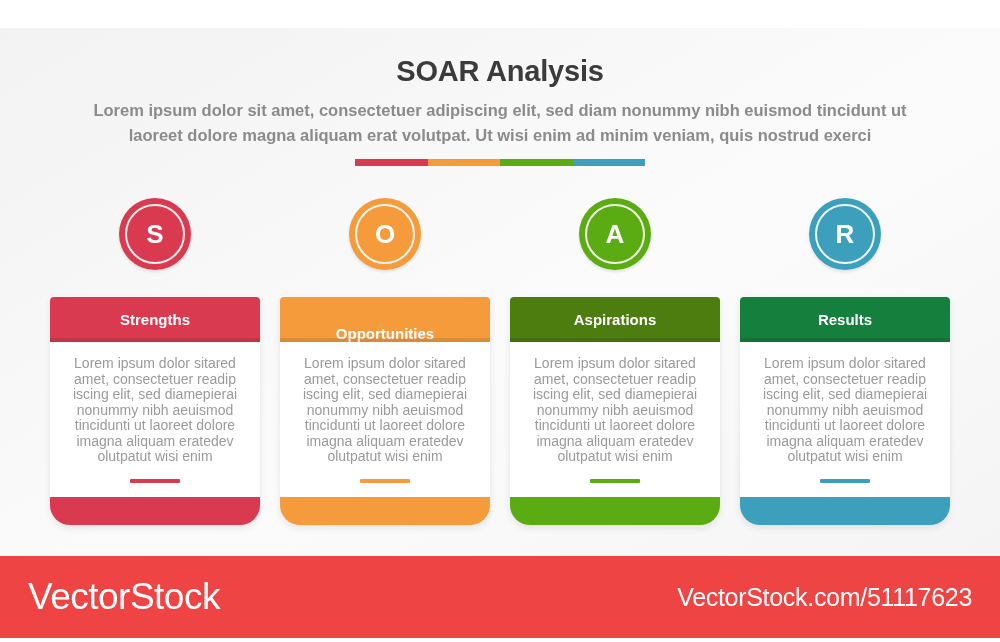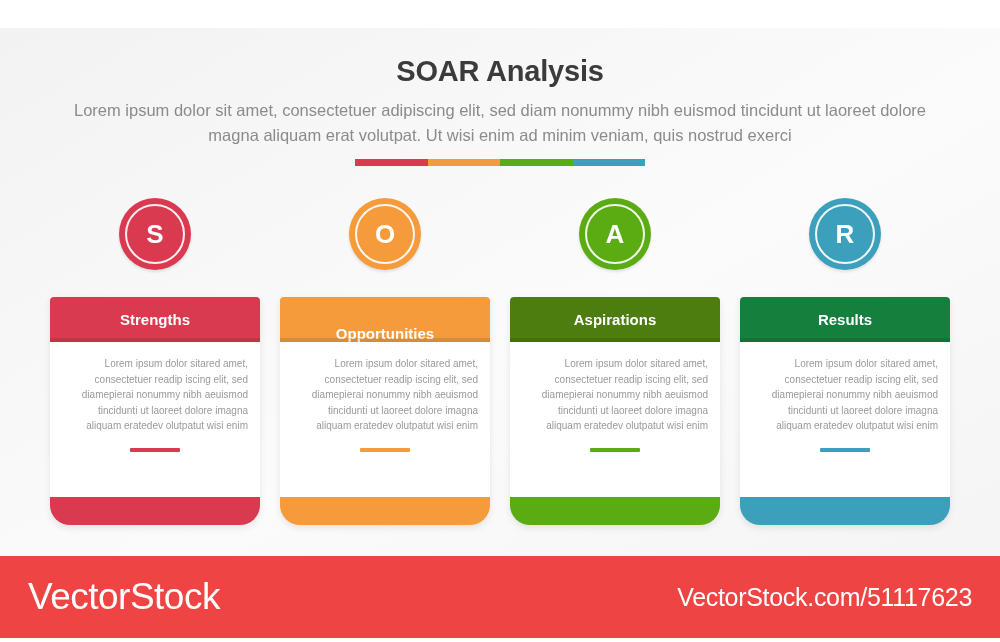--- a/index.html
+++ b/index.html
@@ -46,21 +46,21 @@
 
   .subtitle {
     position: absolute;
     left: 70px;
     top: 70px;
     width: 860px;
     text-align: center;
     font-size: 16.5px;
     line-height: 25px;
     color: #8b8b8b;
-    font-weight: normal;
+    font-weight: bold;
   }
 
   
   .divider {
     position: absolute;
     left: 355px;
     top: 131px;
     width: 290px;
     height: 7px;
     display: flex;
@@ -168,24 +168,24 @@
   .card-body {
     flex: 1 1 auto;
     background: #ffffff;
     padding: 14px 12px 0 12px;
     display: flex;
     flex-direction: column;
     align-items: center;
   }
 
   .card-text {
-    font-size: 10px;
+    font-size: 14px;
     line-height: 15.5px;
     color: #9a9a9a;
-    text-align: right;
+    text-align: center;
     width: 100%;
   }
 
   .accent-dash {
     margin-top: 14px;
     width: 50px;
     height: 4px;
     border-radius: 1px;
   }
 

